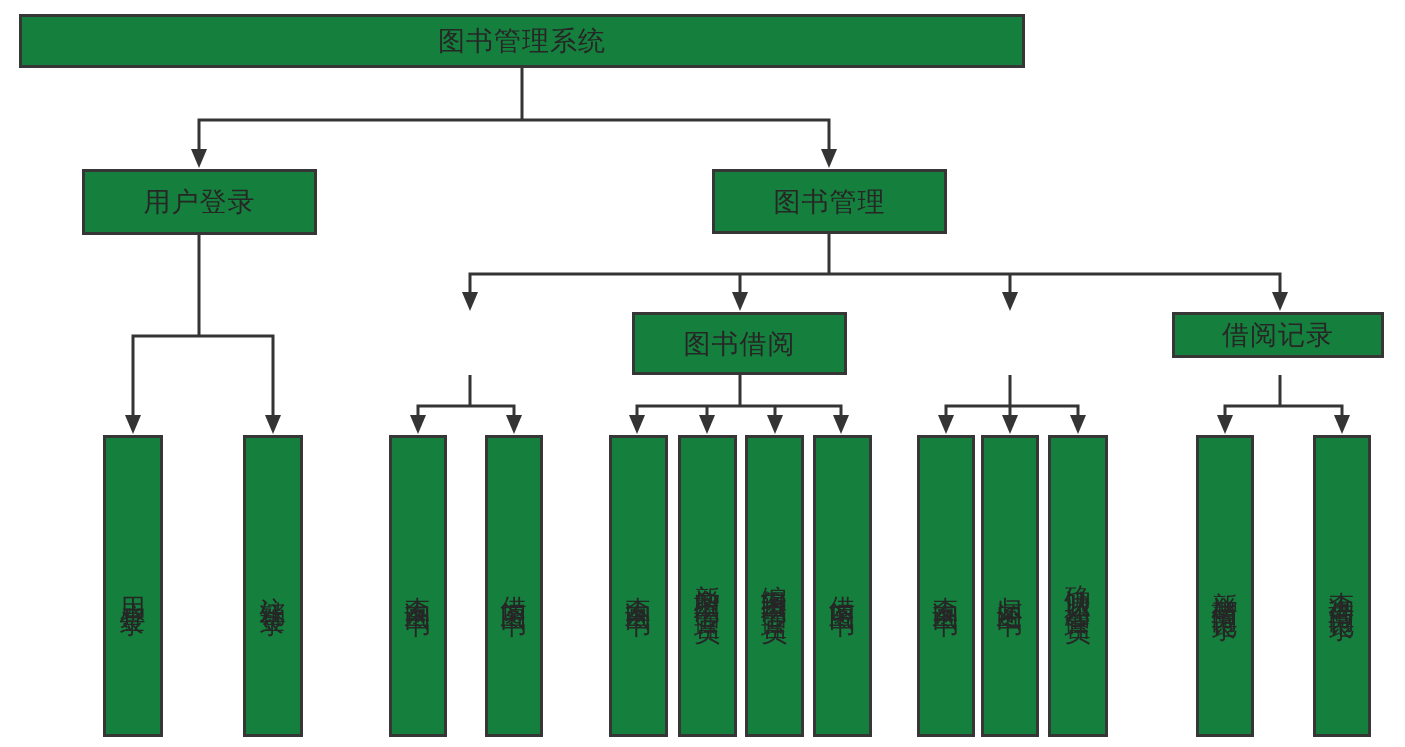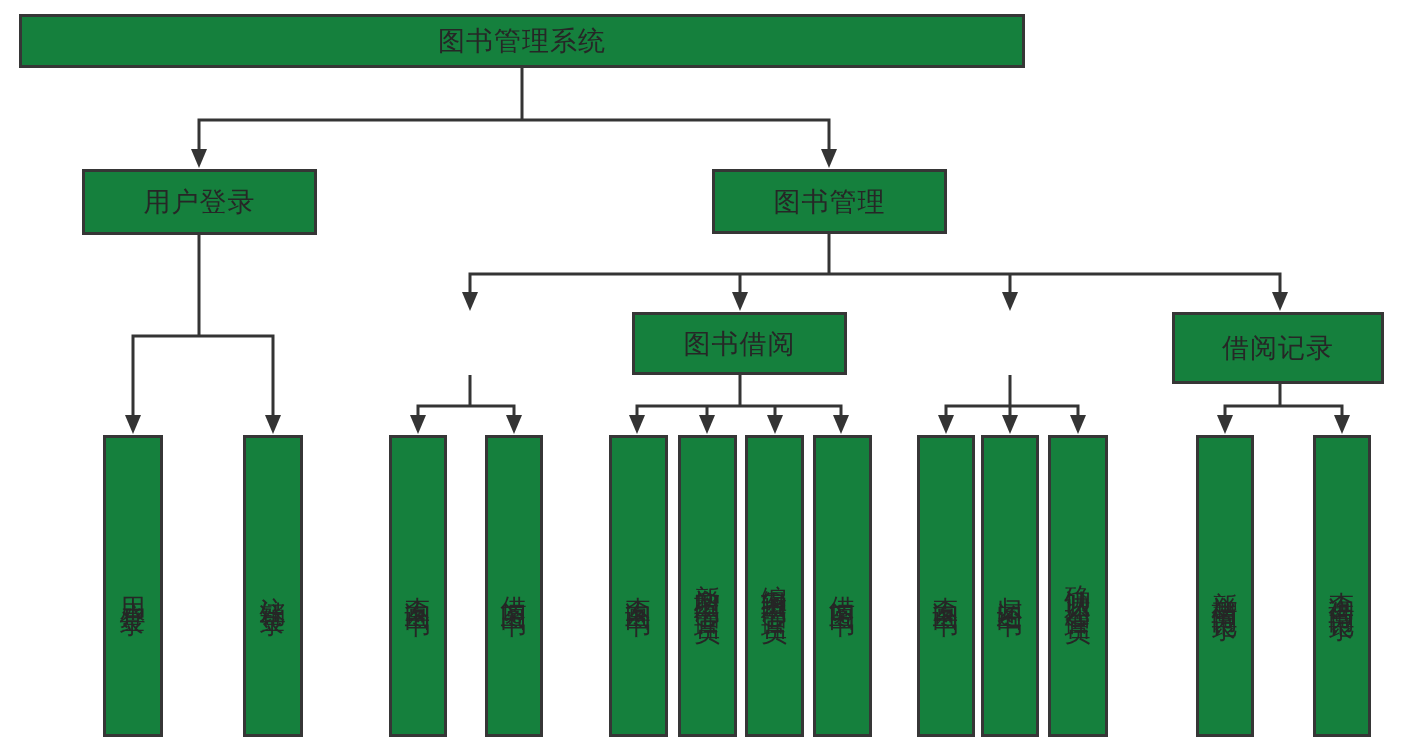--- a/index.html
+++ b/index.html
@@ -128,21 +128,21 @@
   <div class="node h" style="left:82px; top:169px; width:235px; height:66px;">
     <span class="label">用户登录</span>
   </div>
   <div class="node h" style="left:712px; top:169px; width:235px; height:65px;">
     <span class="label">图书管理</span>
   </div>
 
   <div class="node h" style="left:632px; top:312px; width:215px; height:63px;">
     <span class="label">图书借阅</span>
   </div>
-  <div class="node h" style="left:1172px; top:312px; width:212px; height:72px;">
+  <div class="node h" style="left:1172px; top:312px; width:212px; height:46px;">
     <span class="label">借阅记录</span>
   </div>
 
   <div class="node v" style="left:103px; top:435px; width:60px; height:302px;">
     <span class="label">用户登录</span>
   </div>
   <div class="node v" style="left:243px; top:435px; width:60px; height:302px;">
     <span class="label">注销登录</span>
   </div>
 

